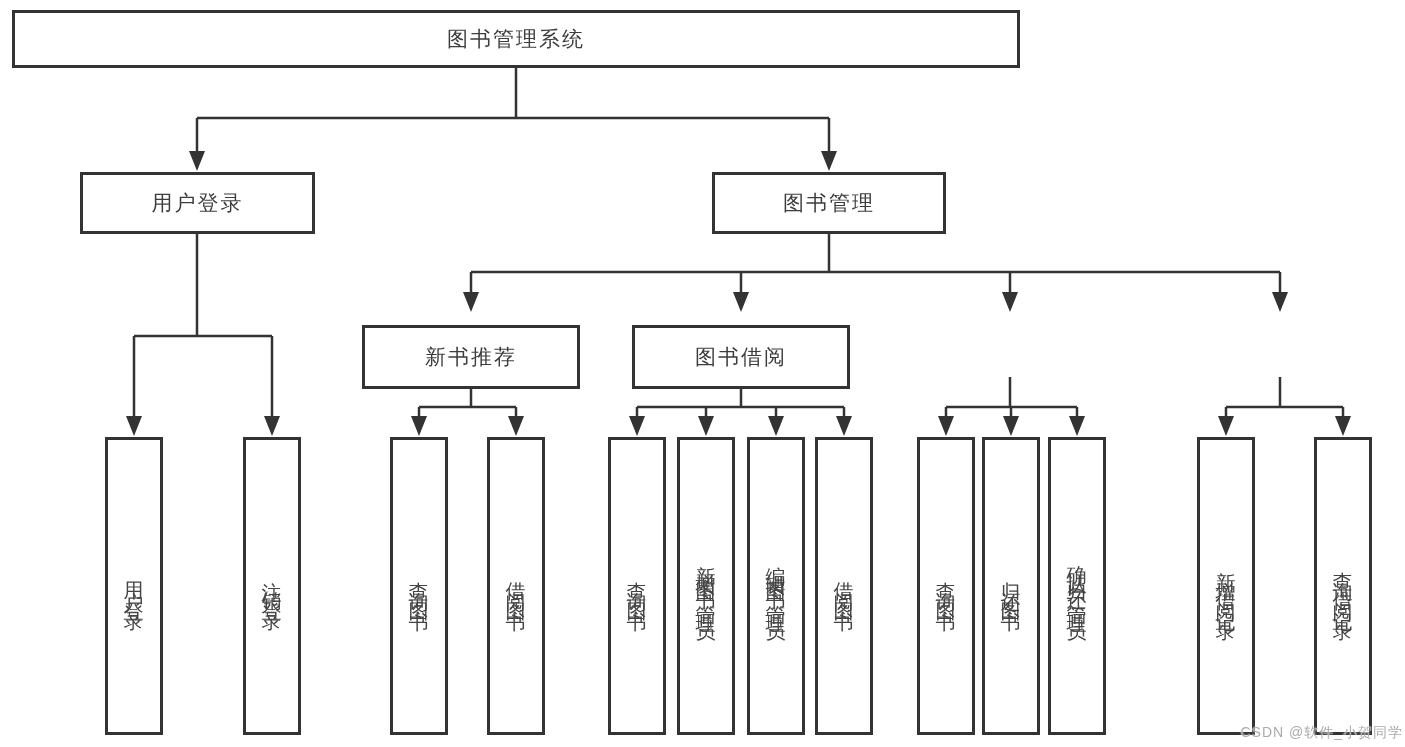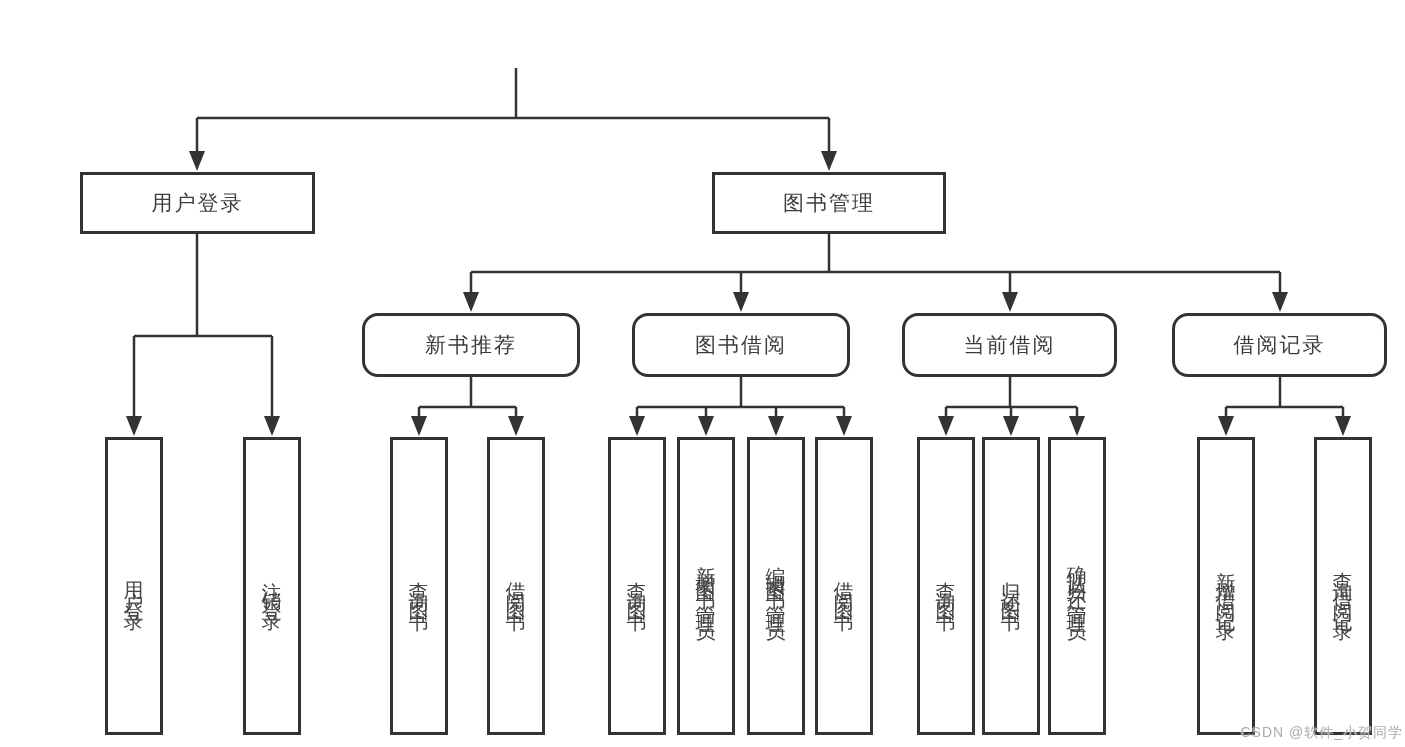--- a/index.html
+++ b/index.html
@@ -18,21 +18,21 @@
     background: #ffffff;
     border: 3px solid #333333;
     display: flex;
     align-items: center;
     justify-content: center;
     color: #3d3d3d;
   }
   .hbox { font-size: 21px; letter-spacing: 2px; }
   .root  { left: 12px;  top: 10px;  width: 1008px; height: 58px; }
   .lvl2  { top: 172px; height: 62px; }
-  .lvl3  { top: 313px; height: 64px; width: 218px; border-radius: 16px; }
+  .lvl3  { top: 325px; height: 64px; width: 218px; }
   .vbox  { top: 437px; height: 298px; width: 58px; }
   .vbox span {
     writing-mode: vertical-rl;
     text-orientation: mixed;
     font-size: 20px;
     letter-spacing: 10px;
     line-height: 1;
     color: #444444;
   }
   .vbox span.tight { letter-spacing: 8px; }
@@ -100,39 +100,36 @@
       <line x1="1011" y1="407" x2="1011" y2="421" stroke="#333333" stroke-width="2.5"></line>
       <polygon points="1003,416 1019,416 1011,436" fill="#333333"></polygon>
       <line x1="1077" y1="407" x2="1077" y2="421" stroke="#333333" stroke-width="2.5"></line>
       <polygon points="1069,416 1085,416 1077,436" fill="#333333"></polygon>
       <line x1="1226" y1="407" x2="1226" y2="421" stroke="#333333" stroke-width="2.5"></line>
       <polygon points="1218,416 1234,416 1226,436" fill="#333333"></polygon>
       <line x1="1343" y1="407" x2="1343" y2="421" stroke="#333333" stroke-width="2.5"></line>
       <polygon points="1335,416 1351,416 1343,436" fill="#333333"></polygon>
     </svg>
 
+  <div class="box hbox root">
+    <span>图书管理系统</span>
+  </div>
 
   <div class="box hbox lvl2" style="left:80px; width:235px;">
     <span>用户登录</span>
   </div>
   <div class="box hbox lvl2" style="left:712px; width:234px;">
     <span>图书管理</span>
   </div>
 
   <div class="box hbox lvl3" style="left:362px;">
     <span>新书推荐</span>
   </div>
   <div class="box hbox lvl3" style="left:632px;font-family:Liberation Serif, serif;">
     <span>图书借阅</span>
-  </div>
-  <div class="box hbox lvl3" style="left:902px; width:215px;">
-    <span>当前借阅</span>
-  </div>
-  <div class="box hbox lvl3" style="left:1172px; width:215px;">
-    <span>借阅记录</span>
   </div>
 
   <div class="box vbox" style="left:105px;">
     <span>用户登录</span>
   </div>
   <div class="box vbox" style="left:243px;">
     <span>注销登录</span>
   </div>
 
   <div class="box vbox" style="left:390px;">

